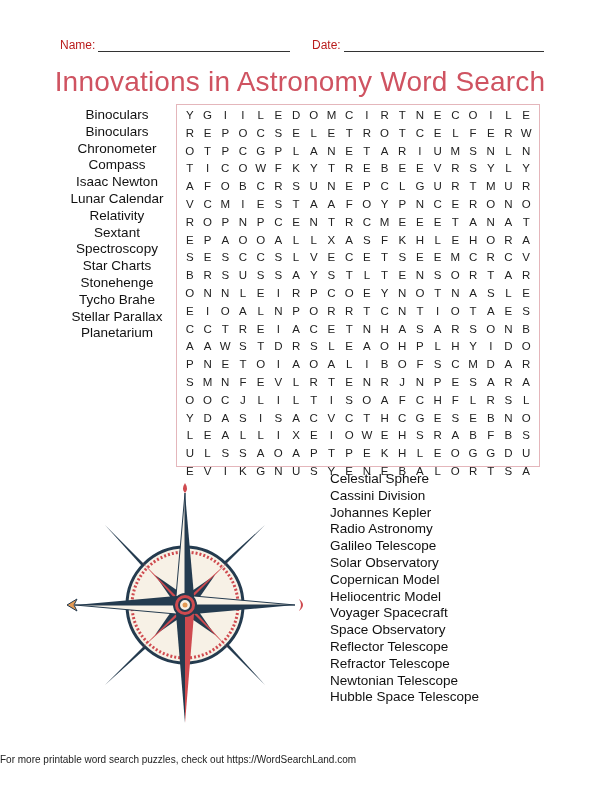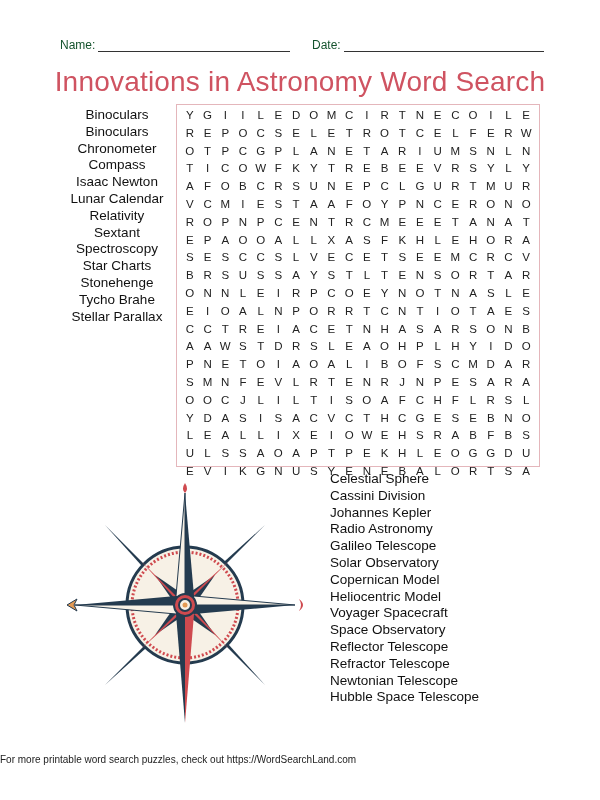--- a/index.html
+++ b/index.html
@@ -1,18 +1,18 @@
 <!DOCTYPE html>
 <html><head>
   <meta charset="utf-8">
   <style>
     html, body { margin: 0; padding: 0; background: #ffffff; }
     body { width: 600px; height: 800px; position: relative; overflow: hidden;
            font-family: "Liberation Sans", "DejaVu Sans", sans-serif; color: #111; }
-    .header-row { position: absolute; top: 38px; left: 60px; font-size: 12px; color: #14532d; }
+    .header-row { position: absolute; top: 38px; left: 60px; font-size: 12px; color: #b91c1c; }
     .header-row .line { display: inline-block; border-bottom: 1px solid #333; vertical-align: bottom; }
     #name-field { left: 60px; }
     #name-field .line { width: 192px; margin-left: 3px; height: 12px; }
     #date-field { left: 312px; }
     #date-field .line { width: 200px; margin-left: 3px; height: 12px; }
     .title { position: absolute; top: 66px; left: 0; width: 600px; text-align: center;
              font-size: 28px; color: #cf5361; letter-spacing: 0.2px; }
     .grid { position: absolute; left: 176px; top: 104px; width: 364px; height: 363px;
             border: 1.5px solid #e4b6bb; box-sizing: border-box;
             display: grid; grid-template-columns: repeat(20, 1fr); grid-template-rows: repeat(20, 1fr);
@@ -466,20 +466,21 @@
     <div class="word">Compass</div>
     <div class="word">Isaac Newton</div>
     <div class="word">Lunar Calendar</div>
     <div class="word">Relativity</div>
     <div class="word">Sextant</div>
     <div class="word">Spectroscopy</div>
     <div class="word">Star Charts</div>
     <div class="word">Stonehenge</div>
     <div class="word">Tycho Brahe</div>
     <div class="word">Stellar Parallax</div>
+    <div class="word">Planetarium</div>
   </div>
 <div class="wordlist-right" id="wl-right">
     <div class="word">Celestial Sphere</div>
     <div class="word">Cassini Division</div>
     <div class="word">Johannes Kepler</div>
     <div class="word">Radio Astronomy</div>
     <div class="word">Galileo Telescope</div>
     <div class="word">Solar Observatory</div>
     <div class="word">Copernican Model</div>
     <div class="word">Heliocentric Model</div>

